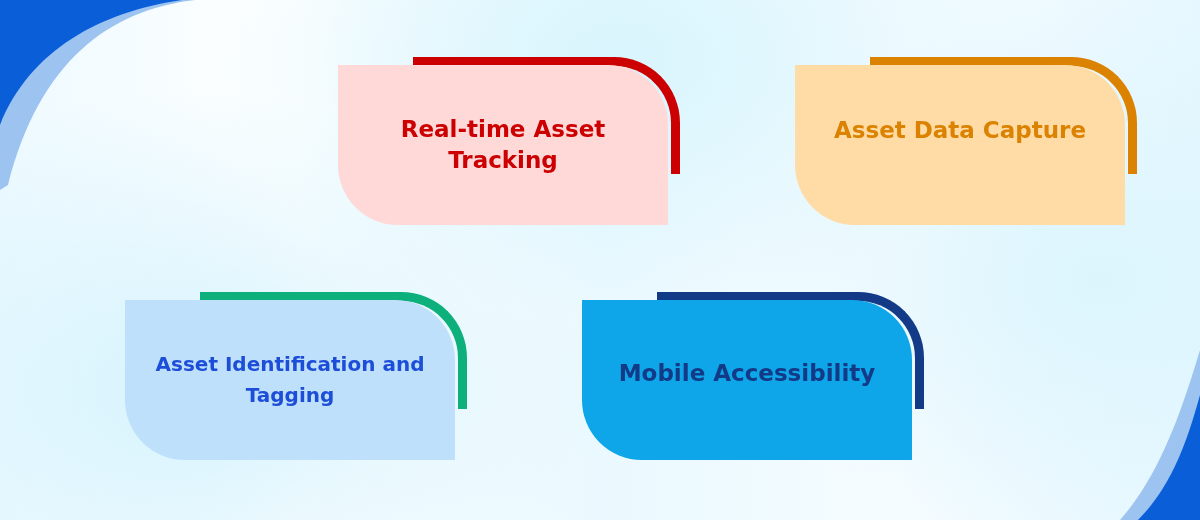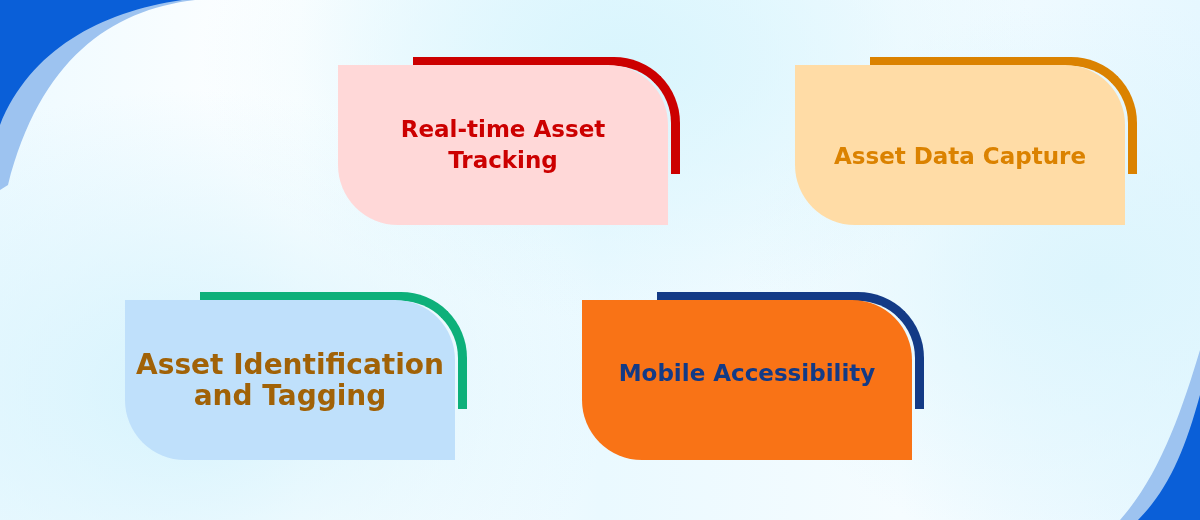--- a/index.html
+++ b/index.html
@@ -38,29 +38,29 @@
 <div class="card" style="left:338px;top:57px;">
   <div class="accent" style="border-color:#cc0000"></div>
   <div class="fill" style="background:#ffd8d8">
     <span class="label" style="color:#cc0000;padding:0 40px">Real-time Asset Tracking</span>
   </div>
 </div>
 
 <div class="card" style="left:795px;top:57px;">
   <div class="accent" style="border-color:#db8200"></div>
   <div class="fill" style="background:#ffdca6;align-items:flex-start;">
-    <span class="label" style="color:#db8200;margin-top:76px">Asset Data Capture</span>
+    <span class="label" style="color:#db8200;margin-top:50px">Asset Data Capture</span>
   </div>
 </div>
 
 <div class="card" style="left:125px;top:292px;">
   <div class="accent" style="border-color:#0db07a"></div>
   <div class="fill" style="background:#bfe0fb">
-    <span class="label" style="color:#a16207;font-size:28px">Asset Identification and Tagging</span>
+    <span class="label" style="color:#1d4ed8;font-size:20px">Asset Identification and Tagging</span>
   </div>
 </div>
 
 <div class="card" style="left:582px;top:292px;">
   <div class="accent" style="border-color:#133a86"></div>
-  <div class="fill" style="background:#f97316;align-items:flex-start;">
+  <div class="fill" style="background:#0ea5e9;align-items:flex-start;">
     <span class="label" style="color:#133a86;margin-top:58px">Mobile Accessibility</span>
   </div>
 </div>
 
 </body></html>

